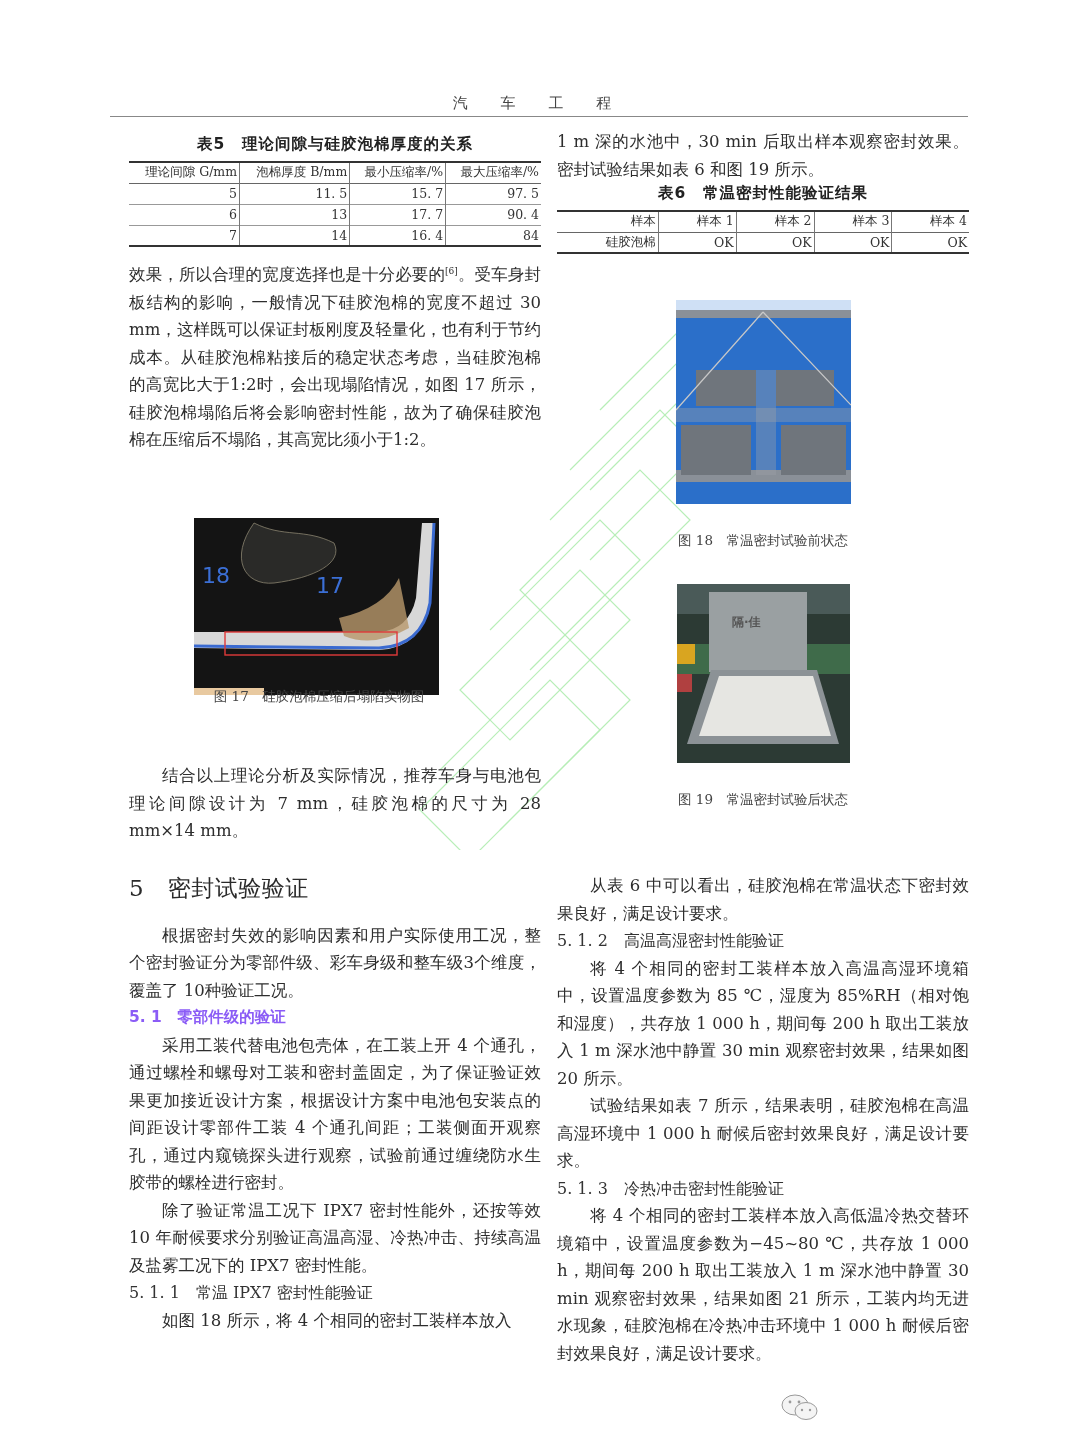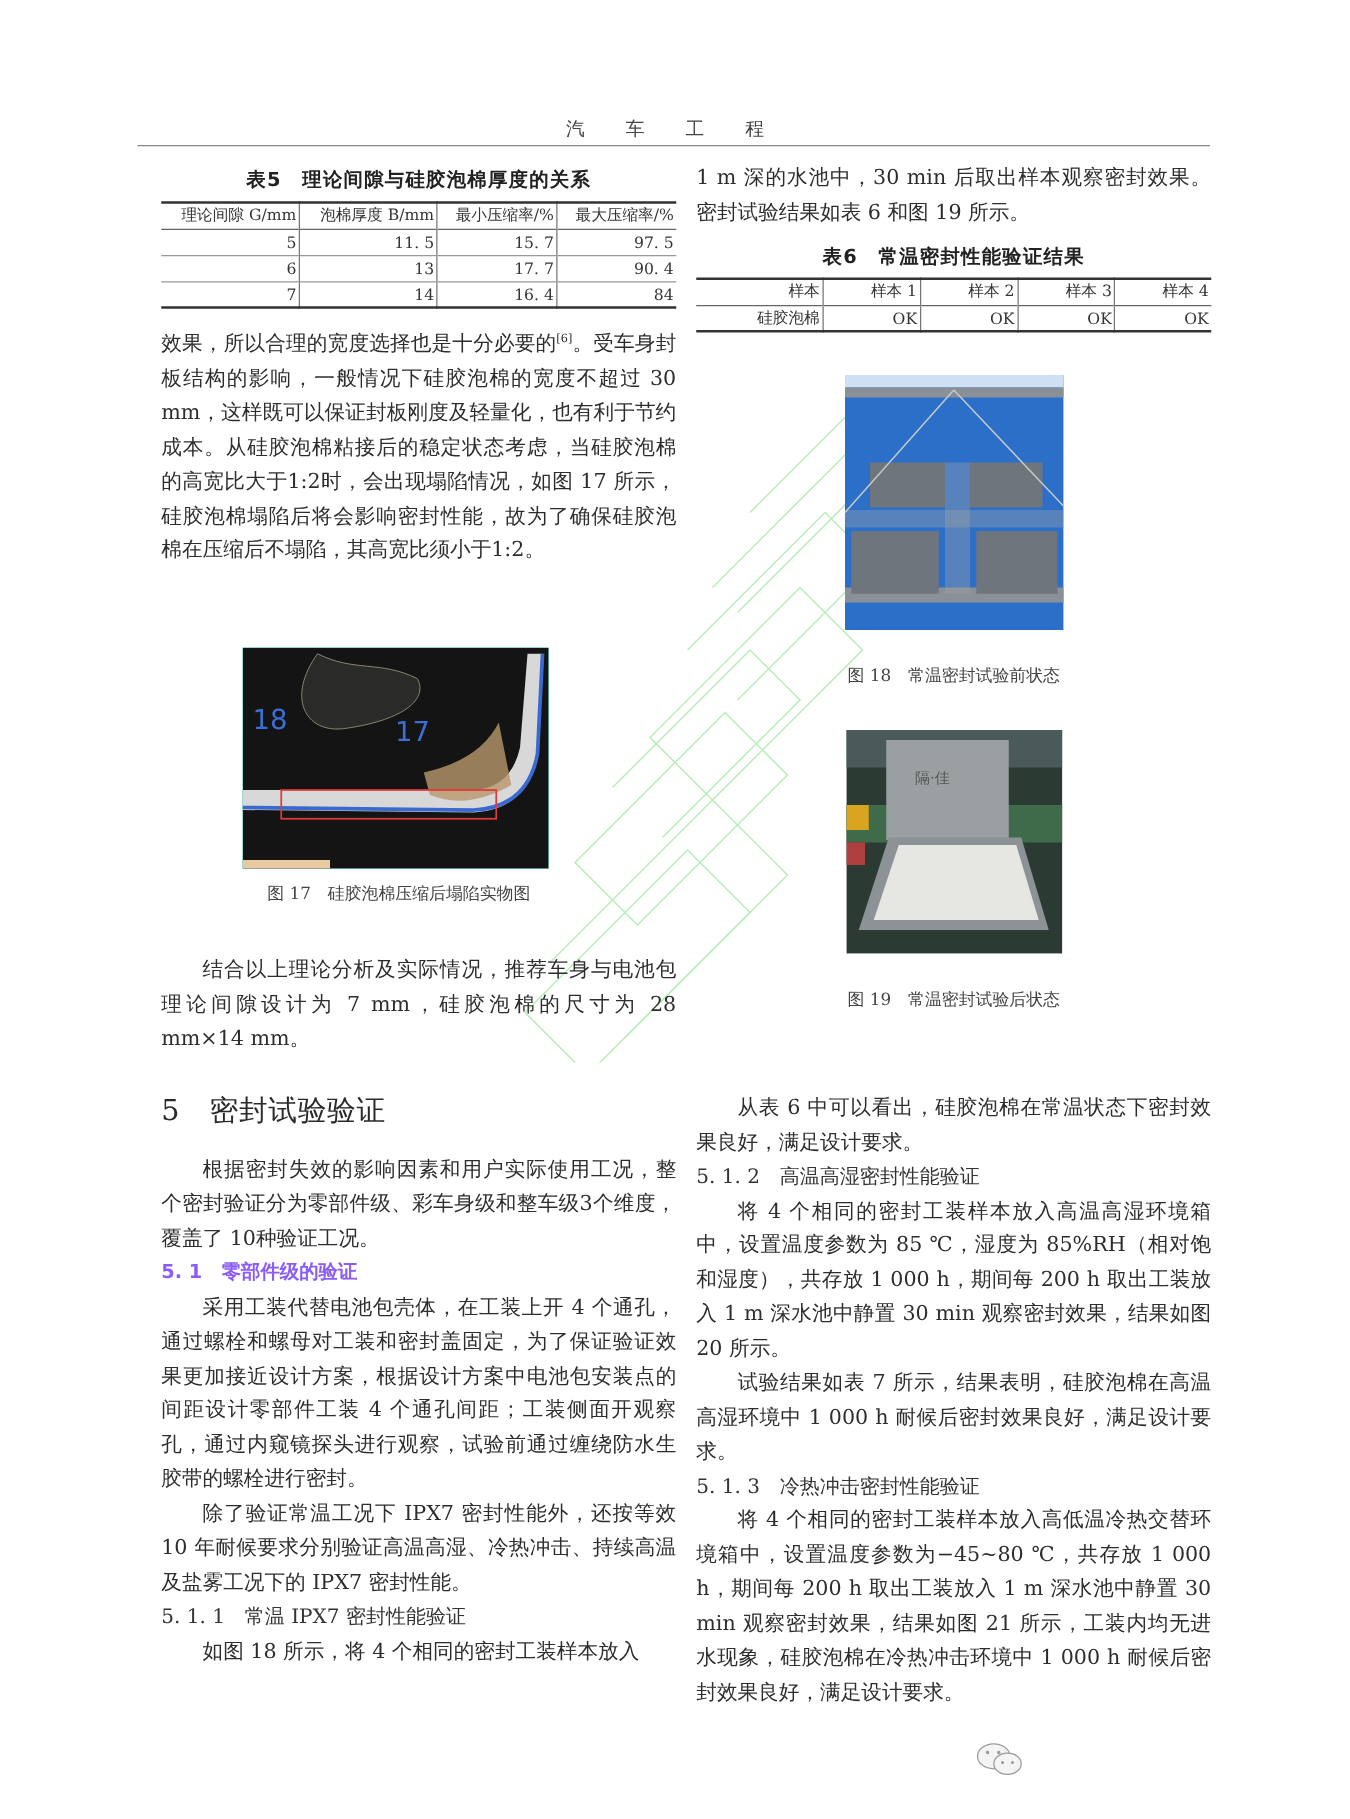--- a/index.html
+++ b/index.html
@@ -101,36 +101,36 @@
     <path d="M60 5 C90 20 110 10 140 25 C150 45 120 60 80 65 C50 68 35 40 60 5Z" fill="#2a2a28" stroke="#8a8470" stroke-width="0.8"></path>
     <text x="8" y="65" fill="#3b6fd6" font-size="22" font-family="DejaVu Sans, sans-serif">18</text>
     <text x="122" y="75" fill="#3b6fd6" font-size="22" font-family="DejaVu Sans, sans-serif">17</text>
     <path d="M0 114 L185 114 Q215 112 222 80 L228 5 L240 5 L236 85 Q228 130 185 132 L0 130 Z" fill="#d8d8d8"></path>
     <path d="M0 128 L185 130 Q228 128 236 85 L240 5" fill="none" stroke="#3a6ad0" stroke-width="3"></path>
     <path d="M145 100 Q190 90 205 60 L215 110 Q180 130 150 118 Z" fill="#b8976a" opacity="0.8"></path>
     <rect x="31" y="114" width="172" height="23" fill="none" stroke="#e03a3a" stroke-width="1.4"></rect>
     <rect x="0" y="170" width="70" height="7" fill="#e8c9a0"></rect>
   </svg>
 </div>
-<div class="cap" style="left:113px; top:706px; width:412px;">图 17　硅胶泡棉压缩后塌陷实物图</div>
+<div class="cap" style="left:113px; top:688px; width:412px;">图 17　硅胶泡棉压缩后塌陷实物图</div>
 
 <div class="col col-left" style="top:762px;">
   <p class="p indent">结合以上理论分析及实际情况，推荐车身与电池包理论间隙设计为 7 mm，硅胶泡棉的尺寸为 28 mm×14 mm。</p>
   <div class="h1" style="margin-top:28px; margin-bottom:18px;">5　密封试验验证</div>
   <p class="p indent">根据密封失效的影响因素和用户实际使用工况，整个密封验证分为零部件级、彩车身级和整车级3个维度，覆盖了 10种验证工况。</p>
   <div class="h2">5. 1　零部件级的验证</div>
   <p class="p indent">采用工装代替电池包壳体，在工装上开 4 个通孔，通过螺栓和螺母对工装和密封盖固定，为了保证验证效果更加接近设计方案，根据设计方案中电池包安装点的间距设计零部件工装 4 个通孔间距；工装侧面开观察孔，通过内窥镜探头进行观察，试验前通过缠绕防水生胶带的螺栓进行密封。</p>
   <p class="p indent">除了验证常温工况下 IPX7 密封性能外，还按等效 10 年耐候要求分别验证高温高湿、冷热冲击、持续高温及盐雾工况下的 IPX7 密封性能。</p>
   <div class="h3">5. 1. 1　常温 IPX7 密封性能验证</div>
   <p class="p indent">如图 18 所示，将 4 个相同的密封工装样本放入</p>
 </div>
 
 <div class="col col-right">
   <p class="p">1 m 深的水池中，30 min 后取出样本观察密封效果。密封试验结果如表 6 和图 19 所示。</p>
-  <div class="tbl-title" style="margin-top:12px; margin-bottom:6px;">表6　常温密封性能验证结果</div>
+  <div class="tbl-title" style="margin-top:0; margin-bottom:6px;">表6　常温密封性能验证结果</div>
   <table class="t">
     <thead>
       <tr>
         <th>样本</th>
         <th>样本 1</th>
         <th>样本 2</th>
         <th>样本 3</th>
         <th>样本 4</th>
       </tr>
     </thead>
@@ -162,21 +162,21 @@
     </g>
     <g fill="#9aa0a8">
       <rect x="80" y="70" width="20" height="105" opacity="0.4"></rect>
       <rect x="0" y="108" width="175" height="14" opacity="0.4"></rect>
     </g>
     <path d="M87 12 L0 110 M87 12 L175 105" stroke="#c8c8c8" stroke-width="1.2"></path>
   </svg>
 </div>
 <div class="cap" style="left:557px; top:532px; width:412px;">图 18　常温密封试验前状态</div>
 
-<div class="fig" style="left:677px; top:584px; width:173px; height:179px;">
+<div class="fig" style="left:677px; top:584px; width:173px; height:179px;font-weight:bold;">
   <svg width="173" height="179" viewBox="0 0 173 179">
     <rect width="173" height="179" fill="#2c3a34"></rect>
     <rect x="0" y="0" width="173" height="30" fill="#4a5a58"></rect>
     <rect x="0" y="60" width="173" height="30" fill="#3f6b4a"></rect>
     <rect x="32" y="8" width="98" height="80" fill="#9aa0a2"></rect>
     <text x="55" y="42" fill="#555" font-size="12" font-family="DejaVu Sans, sans-serif">隔·佳</text>
     <path d="M34 86 L140 86 L162 160 L10 160 Z" fill="#8c9296"></path>
     <path d="M42 92 L136 92 L154 152 L22 152 Z" fill="#e6e6e2"></path>
     <rect x="0" y="60" width="18" height="20" fill="#d9a520"></rect>
     <rect x="0" y="90" width="15" height="18" fill="#b04040"></rect>

